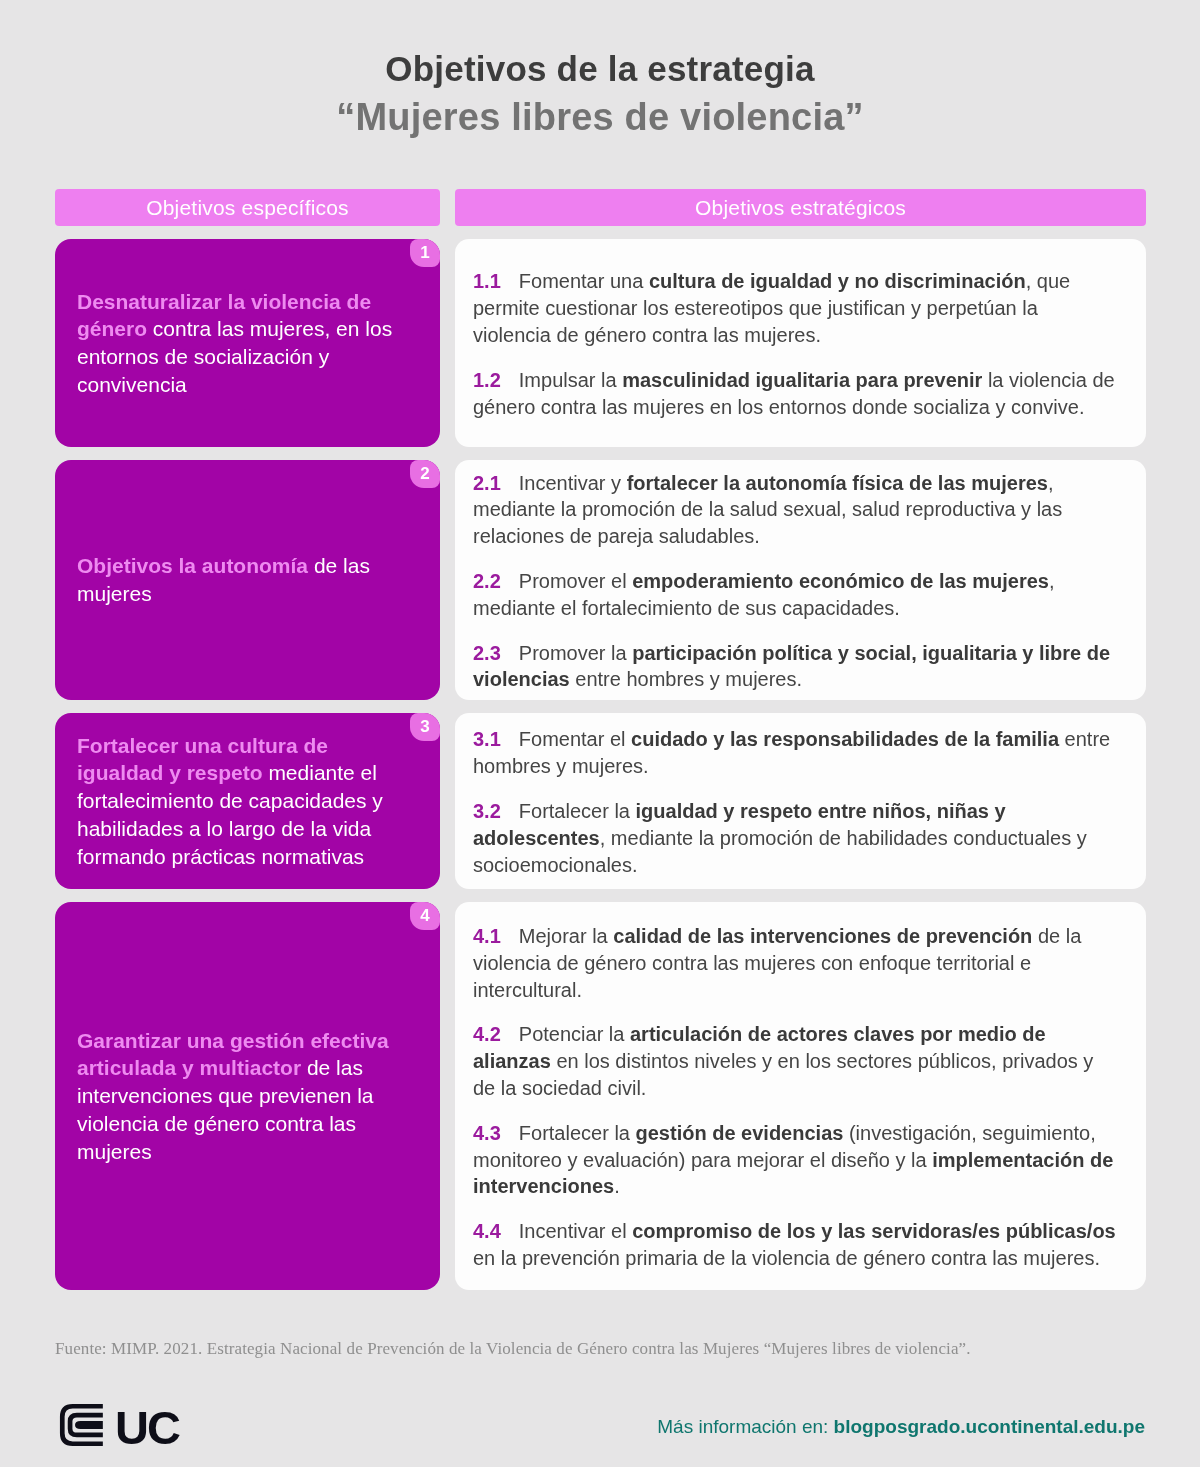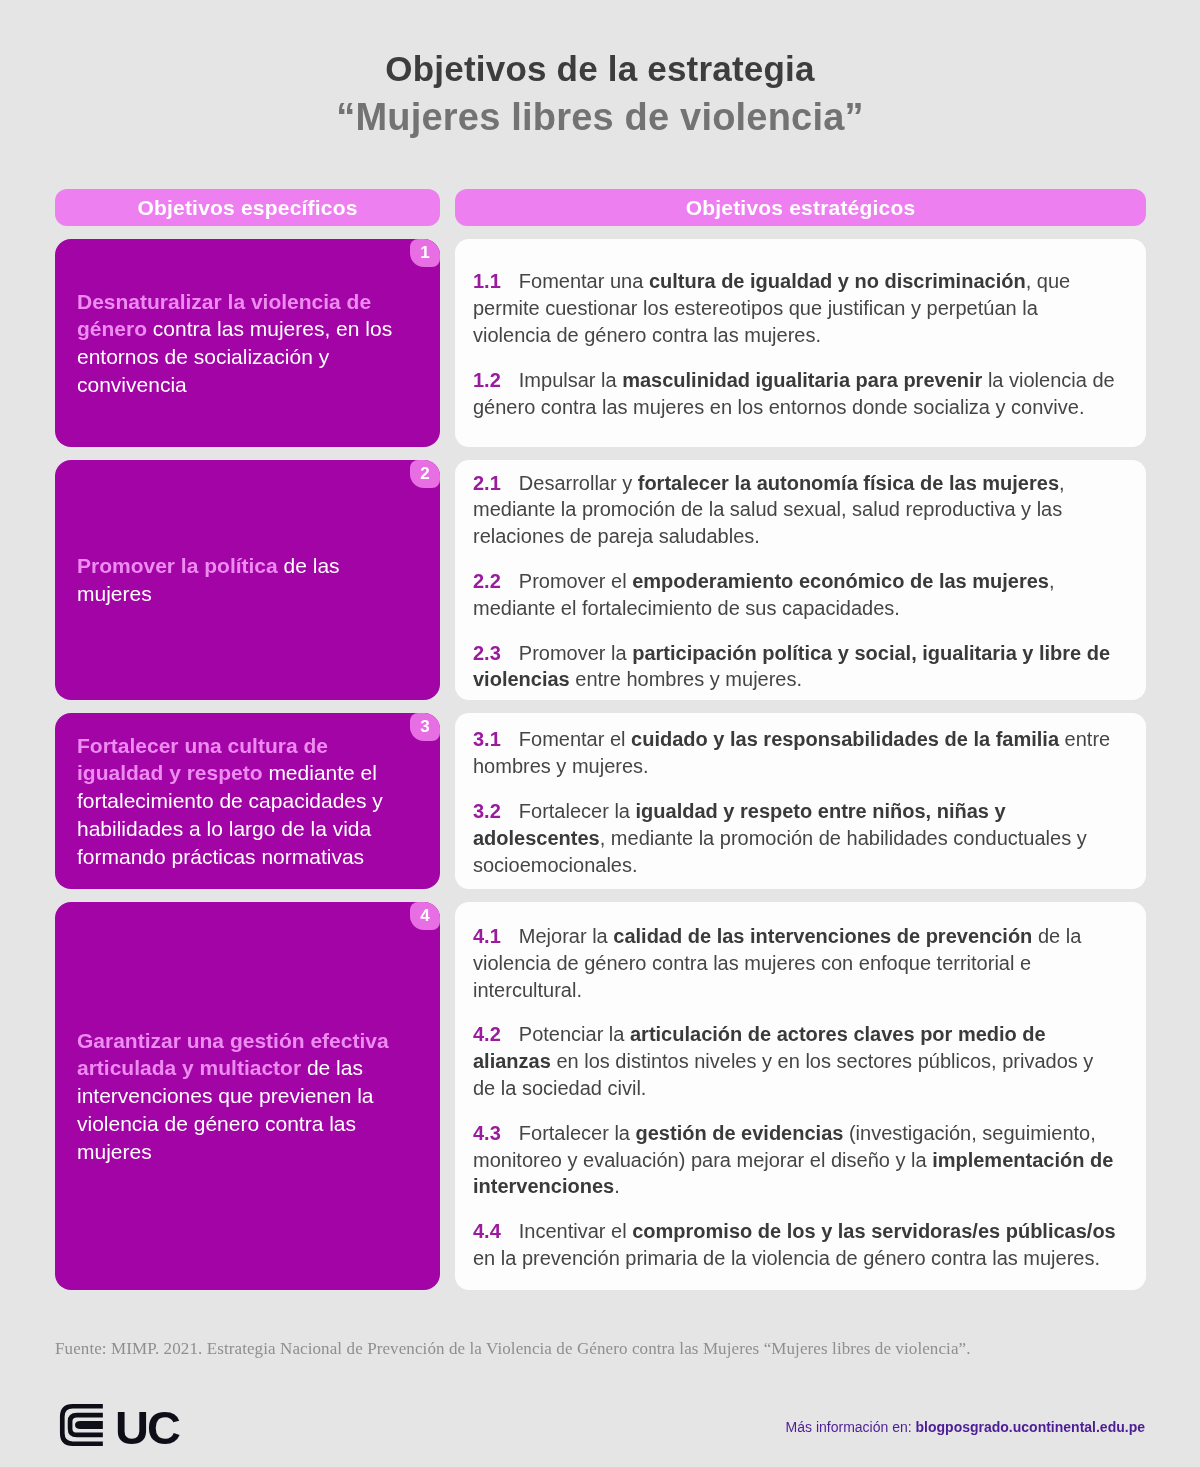--- a/index.html
+++ b/index.html
@@ -20,23 +20,23 @@
   #objectives-grid {
     display:grid;
     grid-template-columns:385px 691px;
     grid-template-rows:37px 208px 240px 176px 388px;
     column-gap:15px;
     row-gap:13px;
     margin:47px 0 0 55px;
   }
   .col-header {
     background:#ee7ff0;
-    border-radius:12px;
+    border-radius:4px;
     color:#ffffff;
-    font-size:21px; font-weight:700;
+    font-size:21px; font-weight:400;
     display:flex; align-items:center; justify-content:center;
     letter-spacing:0.2px;
   }
   .obj-box {
     position:relative;
     background:#a204a6;
     border-radius:16px;
     color:#ffffff;
     display:flex; align-items:center;
     padding:24px 42px 24px 22px;
@@ -60,21 +60,21 @@
   }
   .item { font-size:20px; color:#454545; line-height:1.34; margin:9px 0; }
   .item .num { font-weight:700; color:#9b1b9e; margin-right:18px; }
   .item b { color:#3a3a3a; font-weight:700; }
 
   
   .source { margin:49px 55px 0 55px; font-size:17px; color:#8f8f8f; letter-spacing:0.1px;font-family:Liberation Serif, serif; }
   .footer { display:flex; align-items:center; margin:40px 55px 0 55px; }
   .logo { display:flex; align-items:center; }
   .uc-wordmark { font-size:47px; font-weight:800; color:#0e0e18; letter-spacing:-2px; margin-left:8px; line-height:1; }
-  .more-info { margin-left:auto; font-size:14px; color:#4c1d95; }
+  .more-info { margin-left:auto; font-size:19px; color:#0f766e; }
   .more-info b { font-weight:700; }
 </style>
 </head>
 <body>
 
 <div class="page">
 
   <div class="title-wrap">
     <div class="title-line1">Objetivos de la estrategia</div>
     <div class="title-line2">“Mujeres libres de violencia”</div>
@@ -87,24 +87,24 @@
   <div class="obj-box">
         <div class="badge">1</div>
         <p class="obj-text"><b>Desnaturalizar la violencia de género</b><span> contra las mujeres, en los entornos de socialización y convivencia</span></p>
       </div>
       <div class="strat-card">
         <p class="item"><span class="num">1.1</span><span>Fomentar una </span><b>cultura de igualdad y no discriminación</b><span>, que permite cuestionar los estereotipos que justifican y perpetúan la violencia de género contra las mujeres.</span></p>
         <p class="item"><span class="num">1.2</span><span>Impulsar la </span><b>masculinidad igualitaria para prevenir</b><span> la violencia de género contra las mujeres en los entornos donde socializa y convive.</span></p>
       </div>
       <div class="obj-box">
         <div class="badge">2</div>
-        <p class="obj-text"><b>Promover la política</b><span> de las mujeres</span></p>
+        <p class="obj-text"><b>Objetivos la autonomía</b><span> de las mujeres</span></p>
       </div>
       <div class="strat-card">
-        <p class="item"><span class="num">2.1</span><span>Desarrollar y </span><b>fortalecer la autonomía física de las mujeres</b><span>, mediante la promoción de la salud sexual, salud reproductiva y las relaciones de pareja saludables.</span></p>
+        <p class="item"><span class="num">2.1</span><span>Incentivar y </span><b>fortalecer la autonomía física de las mujeres</b><span>, mediante la promoción de la salud sexual, salud reproductiva y las relaciones de pareja saludables.</span></p>
         <p class="item"><span class="num">2.2</span><span>Promover el </span><b>empoderamiento económico de las mujeres</b><span>, mediante el fortalecimiento de sus capacidades.</span></p>
         <p class="item"><span class="num">2.3</span><span>Promover la </span><b>participación política y social, igualitaria y libre de violencias</b><span> entre hombres y mujeres.</span></p>
       </div>
       <div class="obj-box">
         <div class="badge">3</div>
         <p class="obj-text"><b>Fortalecer una cultura de igualdad y respeto</b><span> mediante el fortalecimiento de capacidades y habilidades a lo largo de la vida formando prácticas normativas</span></p>
       </div>
       <div class="strat-card">
         <p class="item"><span class="num">3.1</span><span>Fomentar el </span><b>cuidado y las responsabilidades de la familia</b><span> entre hombres y mujeres.</span></p>
         <p class="item"><span class="num">3.2</span><span>Fortalecer la </span><b>igualdad y respeto entre niños, niñas y adolescentes</b><span>, mediante la promoción de habilidades conductuales y socioemocionales.</span></p>

